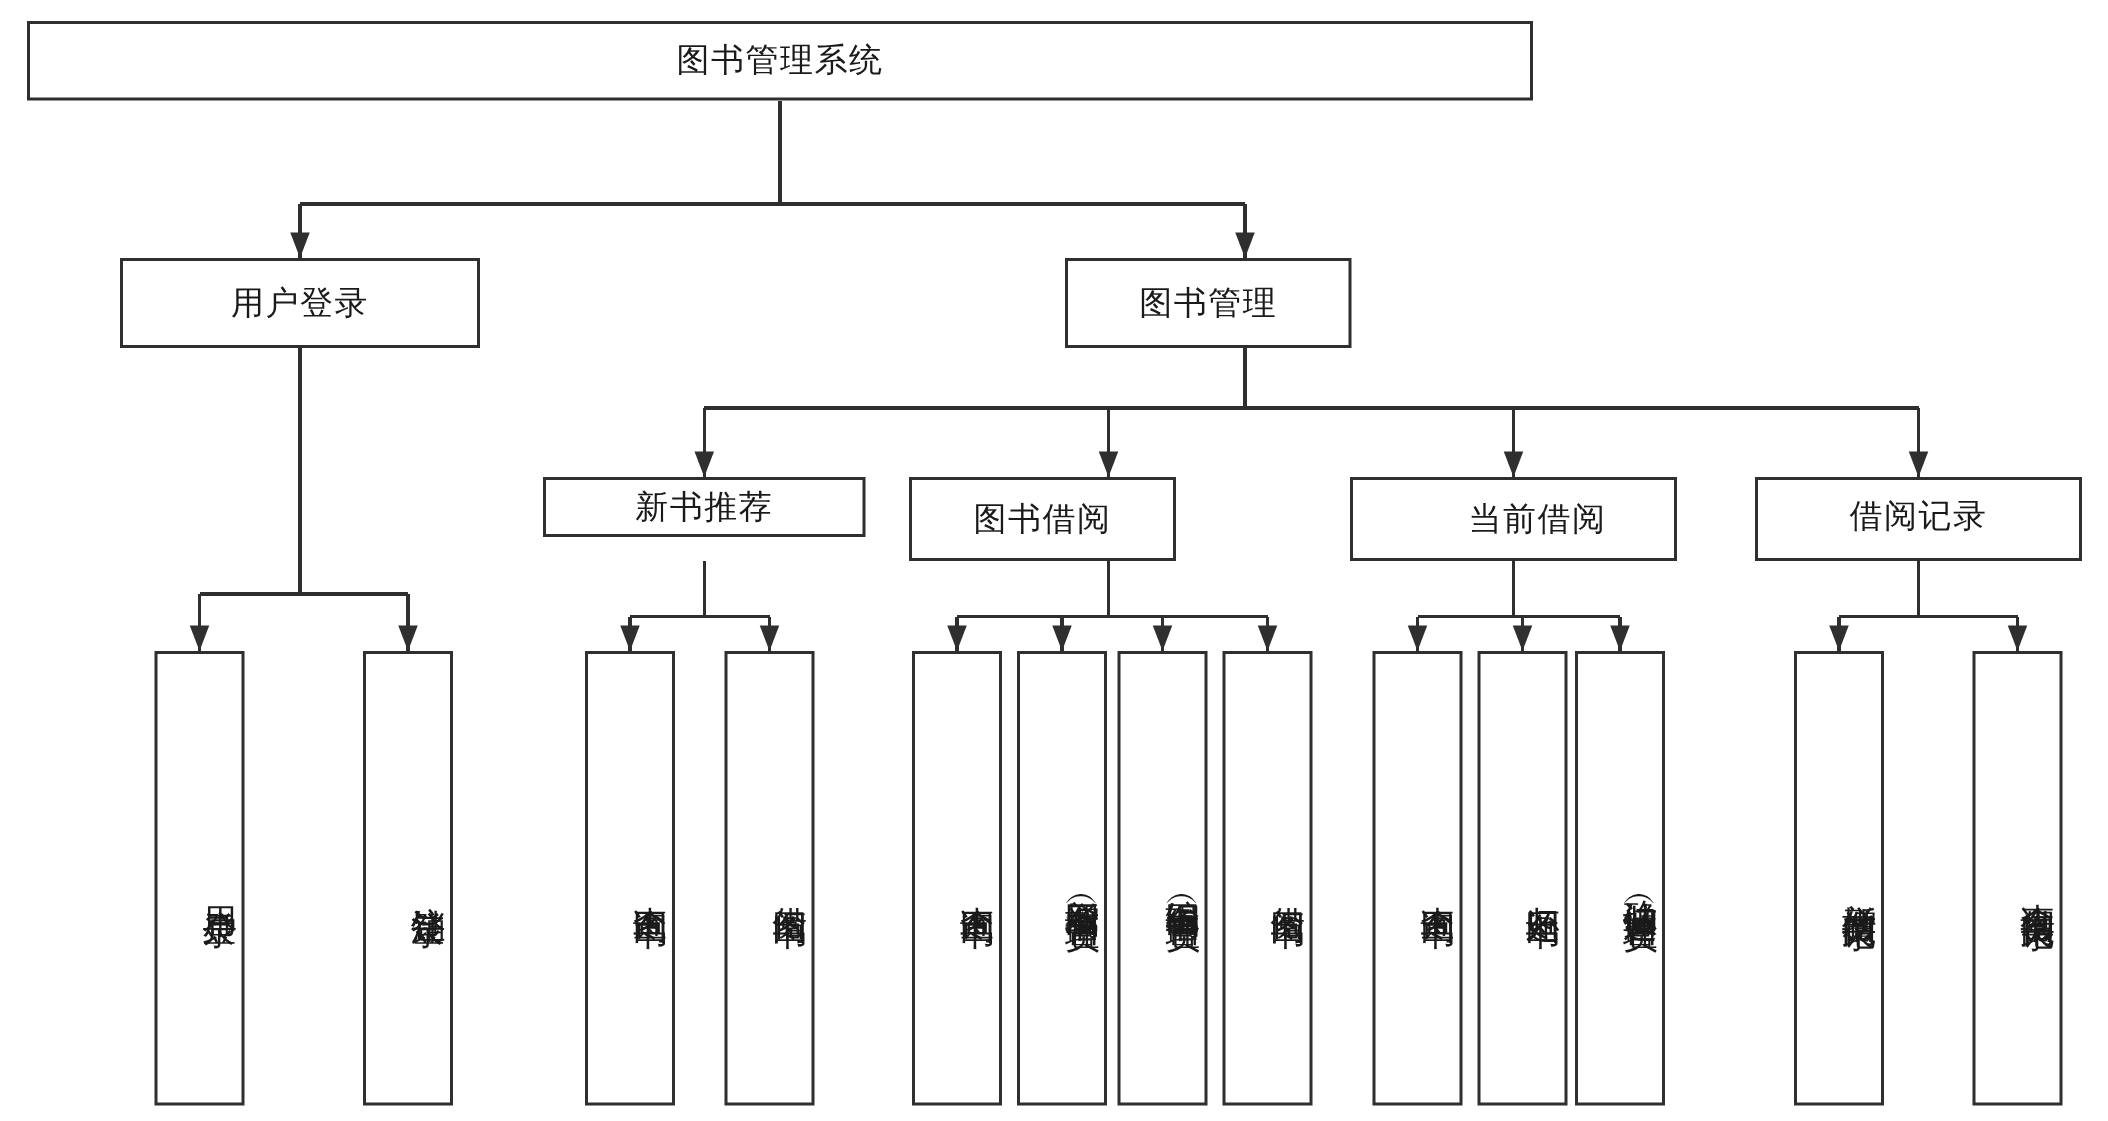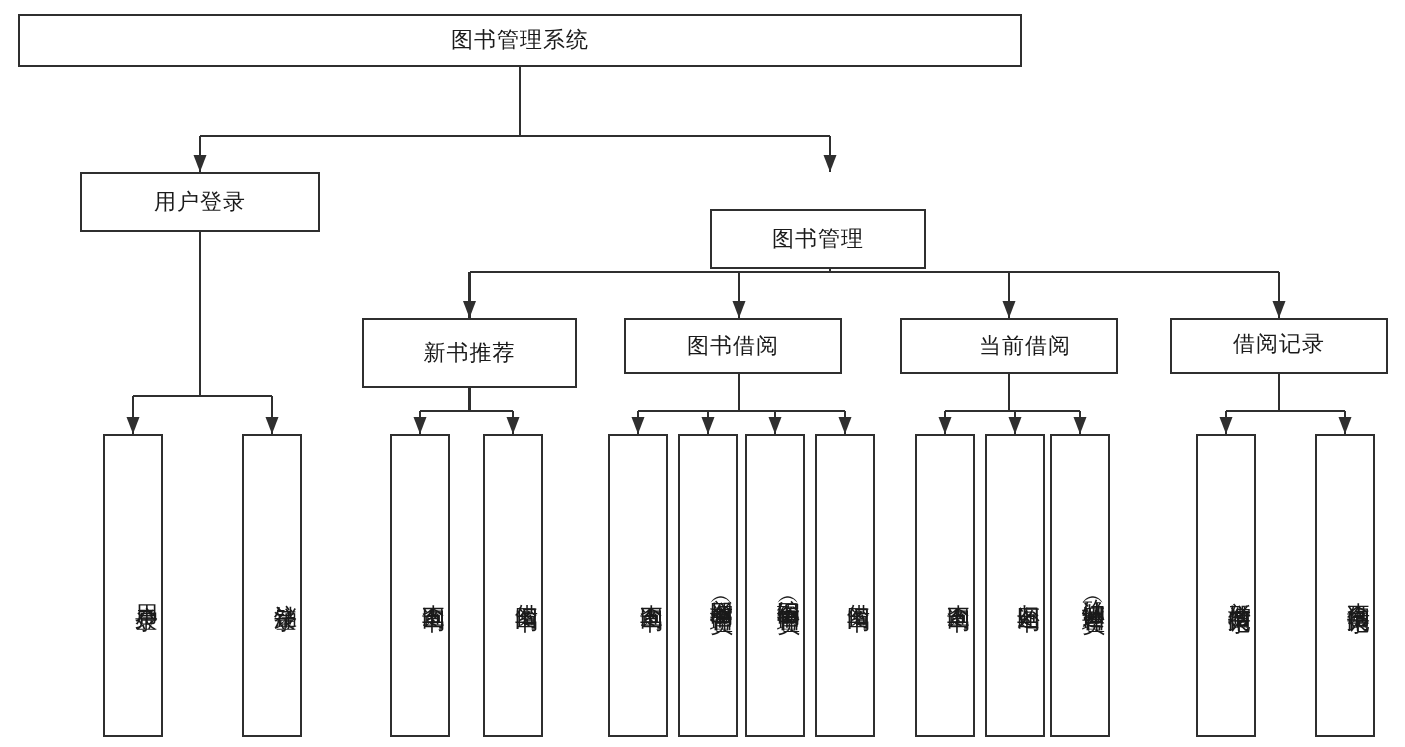--- a/index.html
+++ b/index.html
@@ -74,27 +74,27 @@
       <line x1="1345" y1="411" x2="1345" y2="434" stroke="#2f2f2f" stroke-width="2.2" shape-rendering="crispEdges"></line>
       <polygon points="1338.5,417 1351.5,417 1345,434" fill="#2f2f2f"></polygon>
     </svg>
   <div id="nodes">
       <div class="node root h" style="left: 18px; top: 14px; width: 1004px; height: 53px;">
         <span>图书管理系统</span>
       </div>
       <div class="node h" style="left: 80px; top: 172px; width: 240px; height: 60px;">
         <span>用户登录</span>
       </div>
-      <div class="node h" style="left: 710px; top: 172px; width: 216px; height: 60px; margin-top: 37px;">
+      <div class="node h" style="left: 710px; top: 172px; width: 191px; height: 60px;">
         <span>图书管理</span>
       </div>
-      <div class="node h" style="left: 362px; top: 318px; width: 215px; height: 70px;">
+      <div class="node h" style="left: 362px; top: 318px; width: 215px; height: 40px;">
         <span>新书推荐</span>
       </div>
-      <div class="node h" style="left: 624px; top: 318px; width: 218px; height: 56px;">
+      <div class="node h" style="left: 606px; top: 318px; width: 178px; height: 56px;">
         <span>图书借阅</span>
       </div>
       <div class="node h" style="left: 900px; top: 318px; width: 218px; height: 56px; padding-left: 32px;">
         <span>当前借阅</span>
       </div>
       <div class="node h" style="left: 1170px; top: 318px; width: 218px; height: 56px; font-family: Liberation Mono, monospace;">
         <span>借阅记录</span>
       </div>
       <div class="node v" style="left: 103px; top: 434px; width: 60px; height: 303px;">
         <span>用户登录</span>

